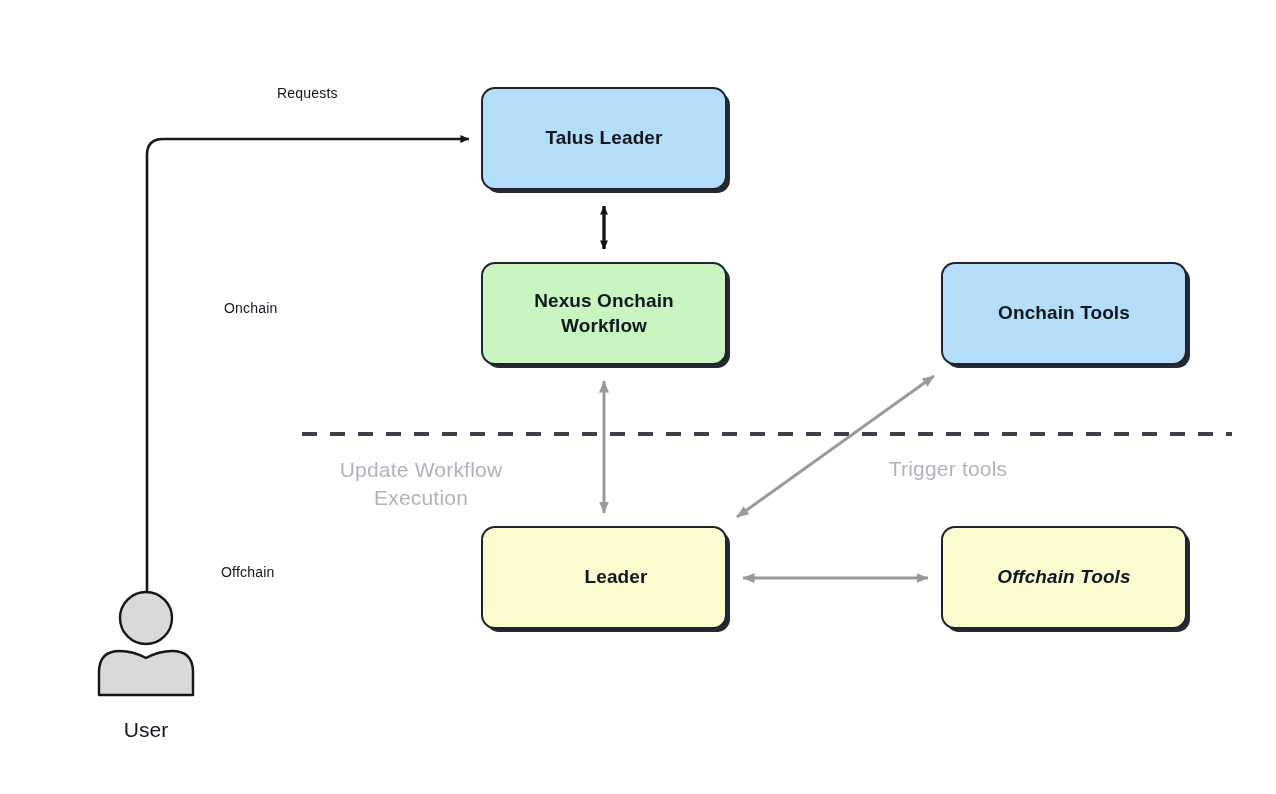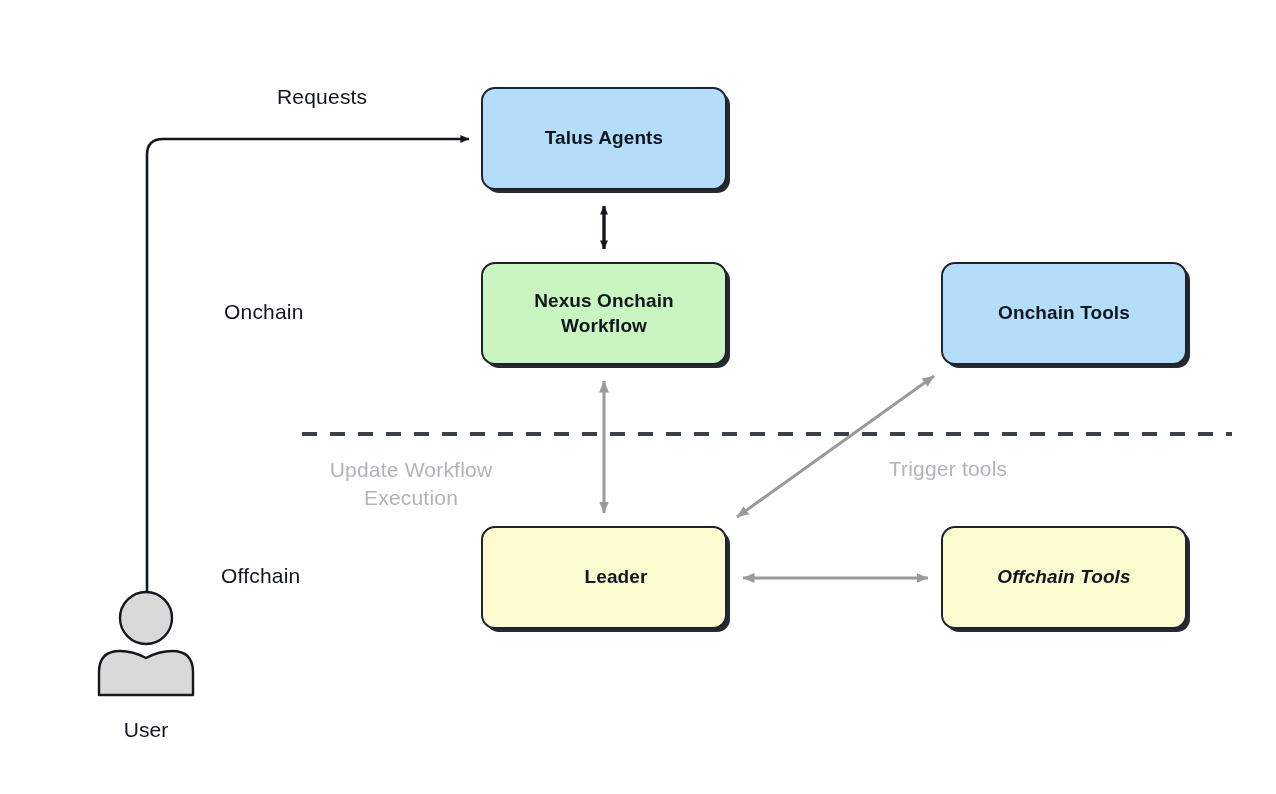--- a/index.html
+++ b/index.html
@@ -41,21 +41,21 @@
     box-shadow: 4px 4px 0 -1px rgba(20,24,30,0.92);
   }
   .node-box span { display: block; }
   .node-blue   { background: #b3ddf8; }
   .node-green  { background: #c8f5c0; }
   .node-yellow { background: #fcfbd0; }
 
   .plain-label {
     position: absolute;
     color: #10161f;
-    font-size: 21px;
+    font-size: 14px;
     font-weight: 500;
     letter-spacing: 0.2px;
     white-space: nowrap;
   }
   .muted-label {
     position: absolute;
     color: #b0b4ba;
     font-size: 21px;
     font-weight: 500;
     letter-spacing: 0.2px;
@@ -104,21 +104,21 @@
 
     <line x1="743" y1="578" x2="928" y2="578" stroke="#9a9a9a" stroke-width="3" marker-start="url(#arrowGrayStart)" marker-end="url(#arrowGrayEnd)"></line>
 
     <g>
       <circle cx="146" cy="618" r="26" fill="#d9d9d9" stroke="#14181e" stroke-width="2.4"></circle>
       <path d="M99,695 L99,672 Q99,651 120,651 Q133,651 146,658 Q159,651 172,651 Q193,651 193,672 L193,695 Z" fill="#d9d9d9" stroke="#14181e" stroke-width="2.4" stroke-linejoin="round"></path>
     </g>
   </svg>
 
   <div class="node-box node-blue" style="left:481px; top:87px; width:246px; height:103px;">
-    <span>Talus Agents</span>
+    <span>Talus Leader</span>
   </div>
 
   <div class="node-box node-green" style="left:481px; top:262px; width:246px; height:103px; flex-direction:column;text-align:right;">
     <span>Nexus Onchain</span>
     <span>Workflow</span>
   </div>
 
   <div class="node-box node-blue" style="left:941px; top:262px; width:246px; height:103px;">
     <span>Onchain Tools</span>
   </div>
@@ -130,21 +130,21 @@
   <div class="node-box node-yellow" style="left:941px; top:526px; width:246px; height:103px;font-style:italic;">
     <span>Offchain Tools</span>
   </div>
 
   <div class="plain-label" style="left:277px; top:85px;">Requests</div>
 
   <div class="plain-label" style="left:224px; top:300px;">Onchain</div>
 
   <div class="plain-label" style="left:221px; top:564px;">Offchain</div>
 
-  <div class="muted-label" style="left:282px; top:456px; width:258px;">
+  <div class="muted-label" style="left:292px; top:456px; width:258px;">
     <span>Update Workflow</span>
     <span>Execution</span>
   </div>
 
   <div class="muted-label" style="left:846px; top:455px; width:204px;">Trigger tools</div>
 
   <div class="user-caption" style="left:86px; top:718px;">User</div>
 
 </div>
 

